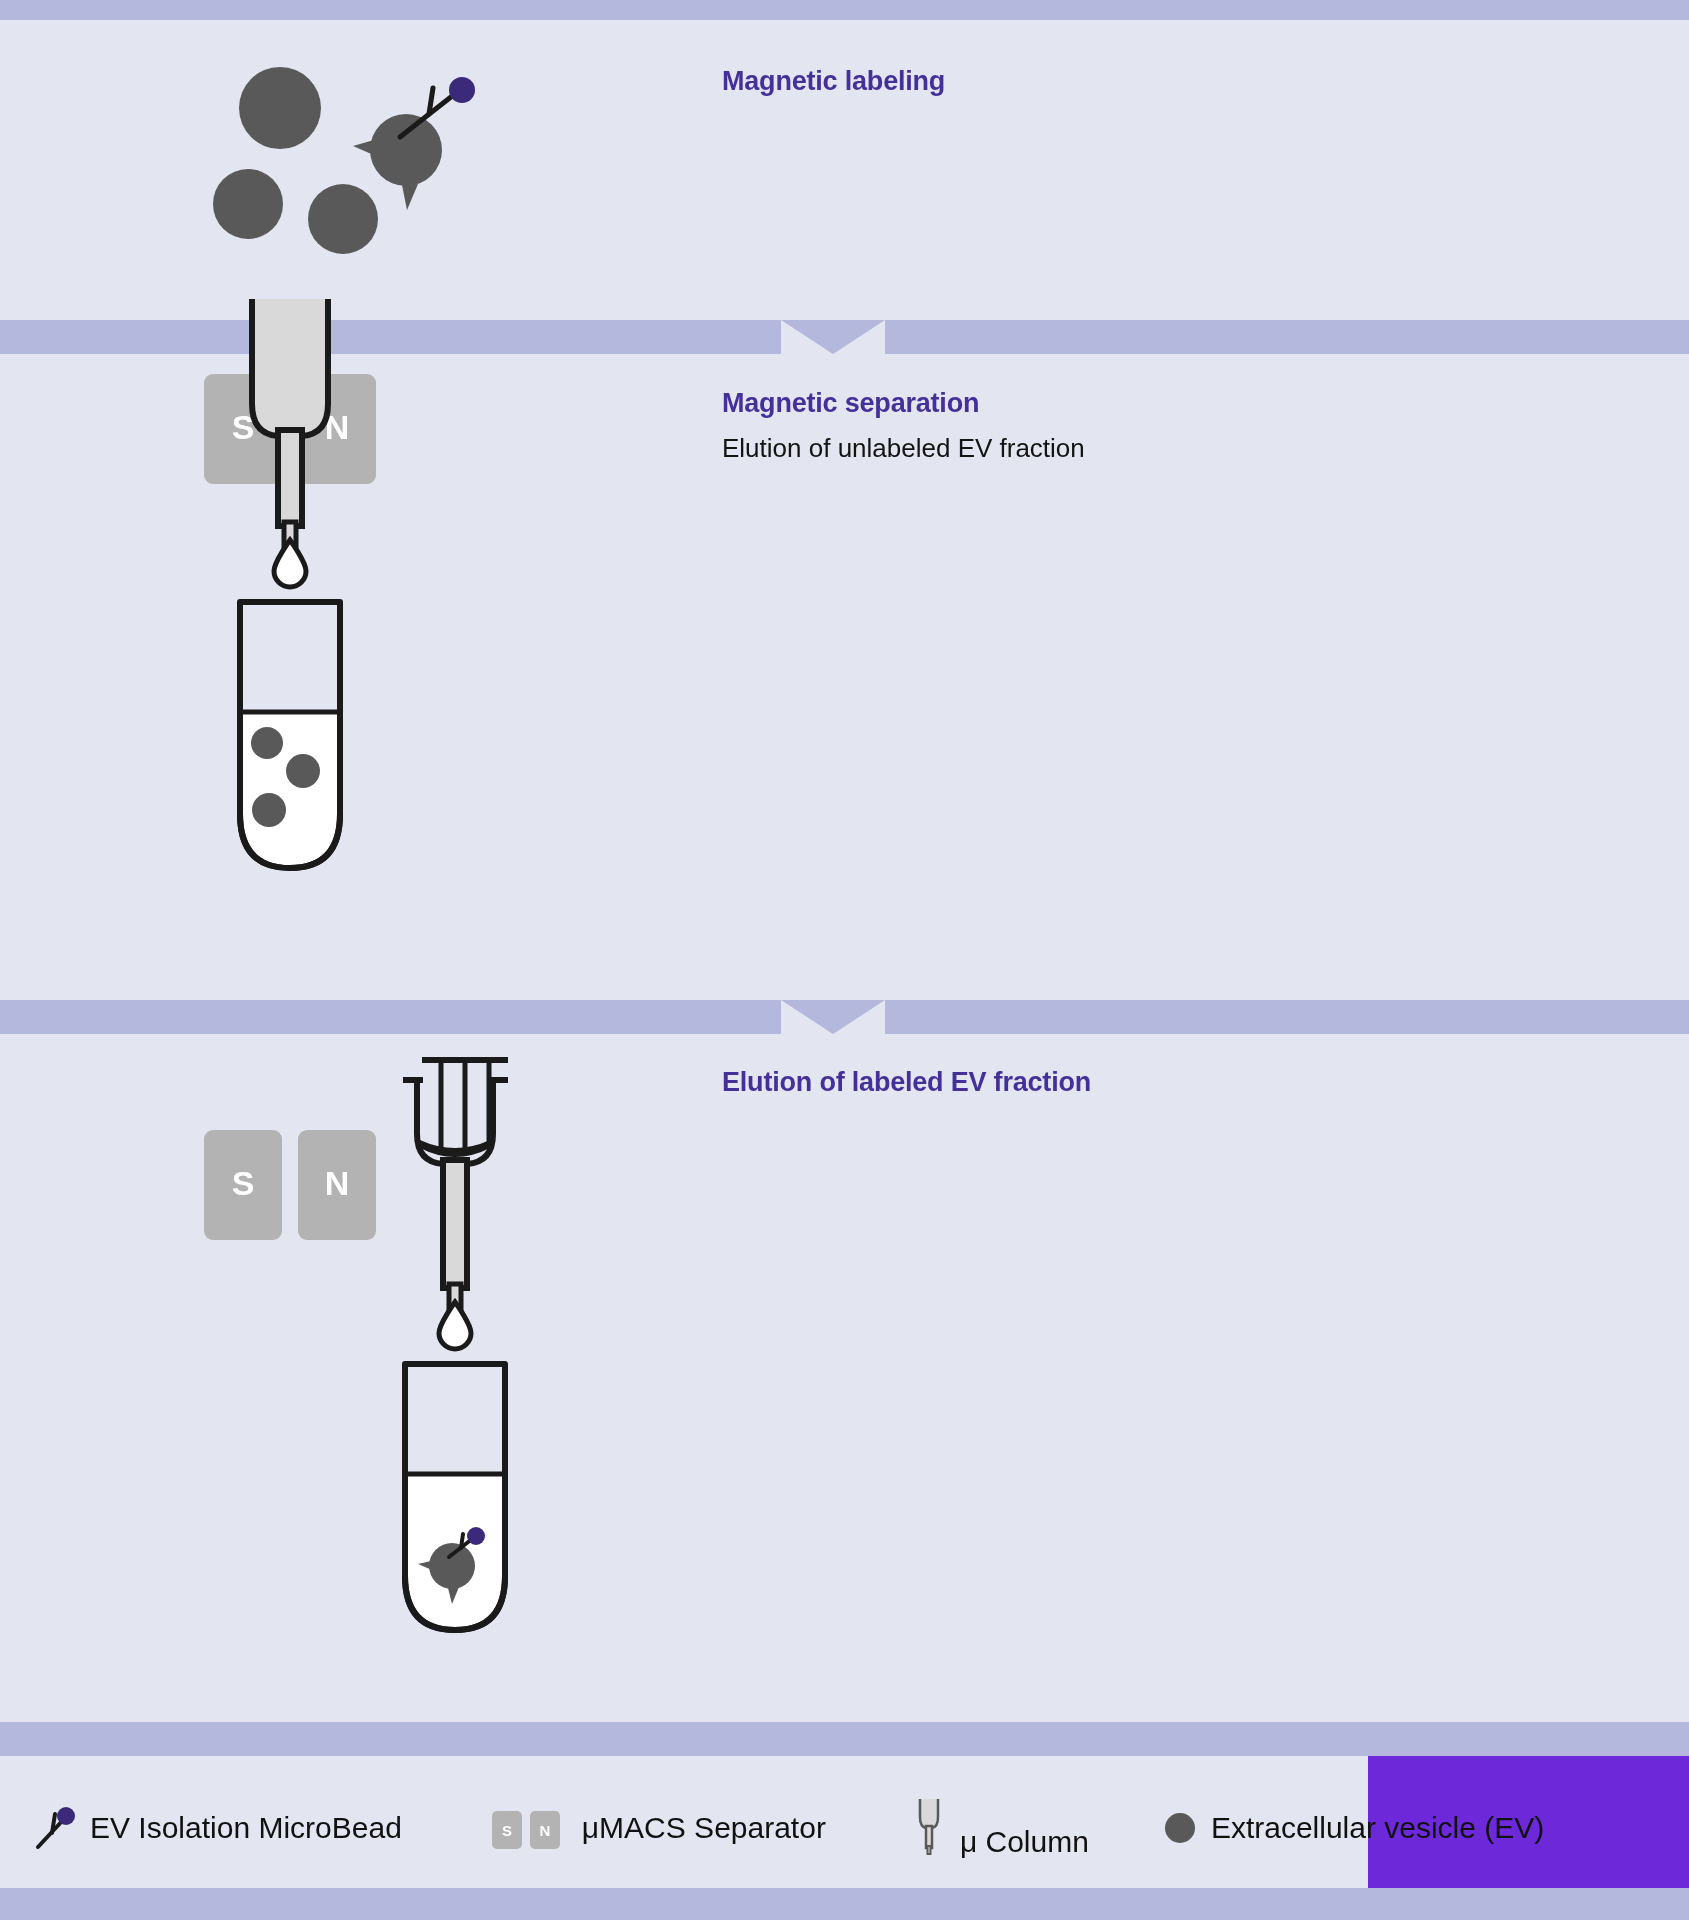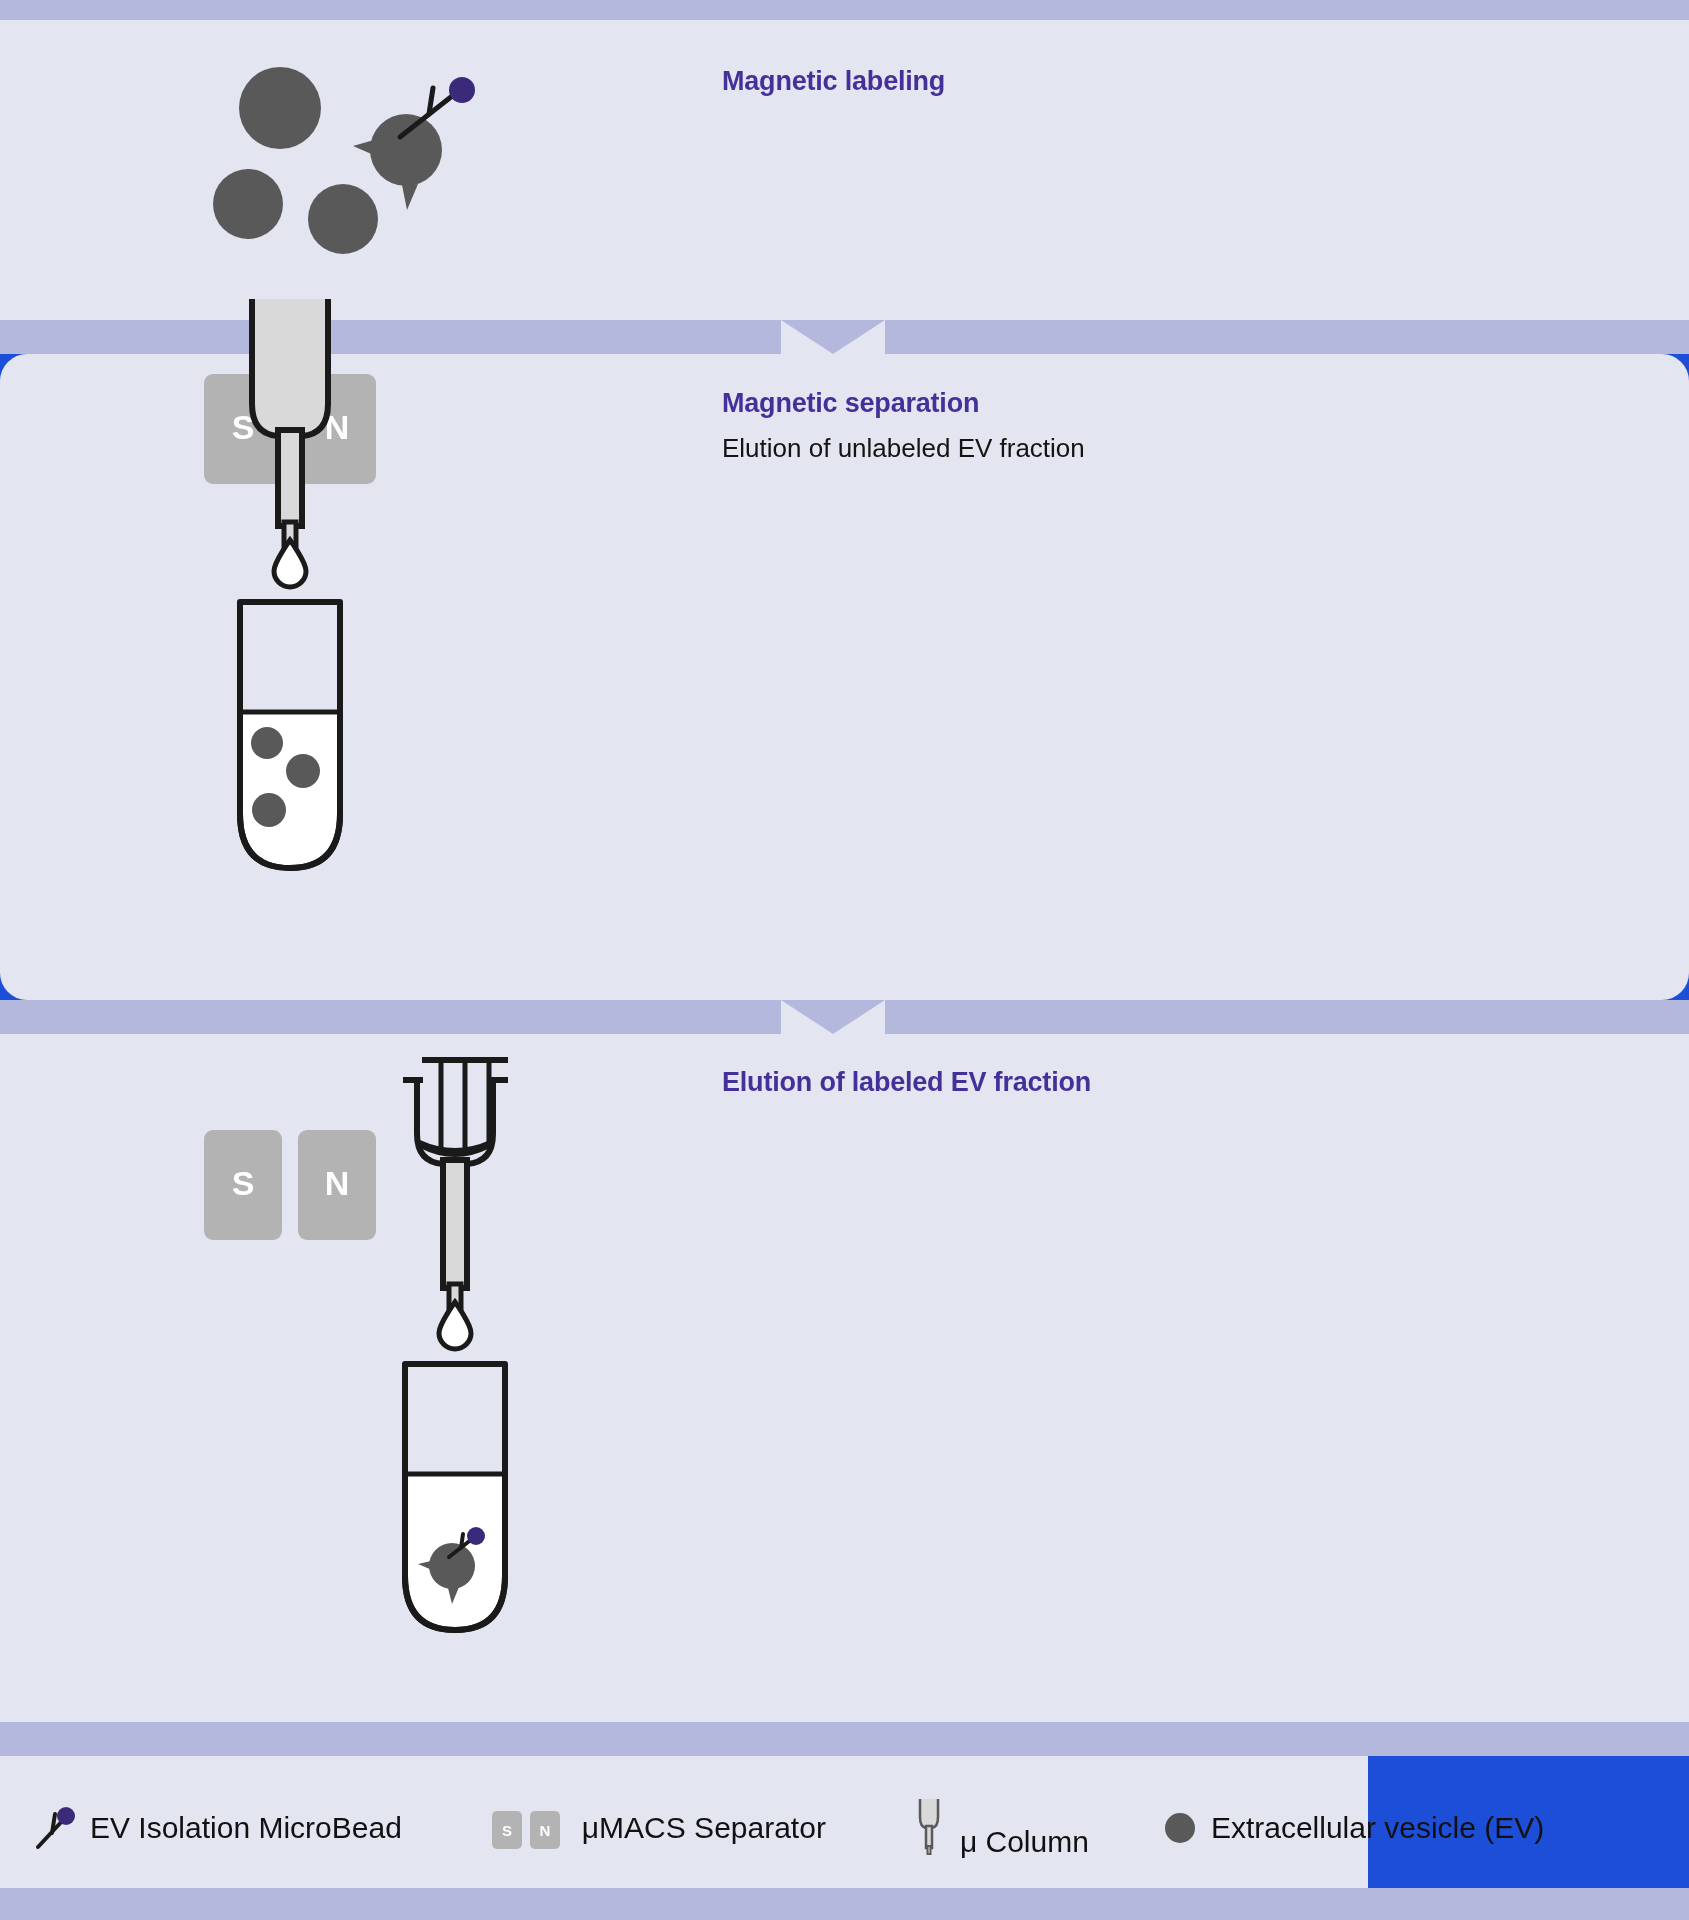--- a/index.html
+++ b/index.html
@@ -5,21 +5,21 @@
   html,body{margin:0;padding:0;}
   body{
     width:1689px;height:1920px;
     background:#e3e5f0;
     font-family:"Liberation Sans", sans-serif;
     overflow:hidden;
     position:relative;
   }
   .figure{
     position:absolute;inset:0;
-    background:#1d4ed8;
+    background:#6d28d9;
   }
   .band{
     position:absolute;left:0;width:1689px;
     background:#b3b8dc;
   }
   .notch{
     position:absolute;
     width:0;height:0;
     border-left:52px solid transparent;
     border-right:52px solid transparent;
@@ -97,21 +97,21 @@
           <circle cx="272" cy="50" r="13" fill="#3b2a7a"></circle>
         </g>
       </svg>
     </div>
   </div>
 
   <div class="band" style="top:320px;height:34px;"></div>
   <div class="notch-bg" style="left:781px;top:320px;"></div>
   <div class="notch" style="left:781px;top:320px;"></div>
 
-  <div class="panel" style="top:354px;height:646px;background:#e3e5f0;border-radius:27px;">
+  <div class="panel" style="top:354px;height:646px;background:#e3e5f0;">
 
     <div class="title" style="left:722px;top:34px;">Magnetic separation</div>
     <div class="subtitle" style="left:722px;top:79px;text-align:right;">Elution of unlabeled EV fraction</div>
 
     <div class="svgwrap" style="left:190px;top:-10px;">
       <svg width="400" height="620" viewBox="0 0 400 620">
 
         <g>
           <rect x="14" y="30" width="78" height="110" rx="9" fill="#b3b3b3"></rect>
           <text x="53" y="95" font-family="Liberation Sans, sans-serif" font-size="34" font-weight="bold" fill="#ffffff" text-anchor="middle">S</text>

